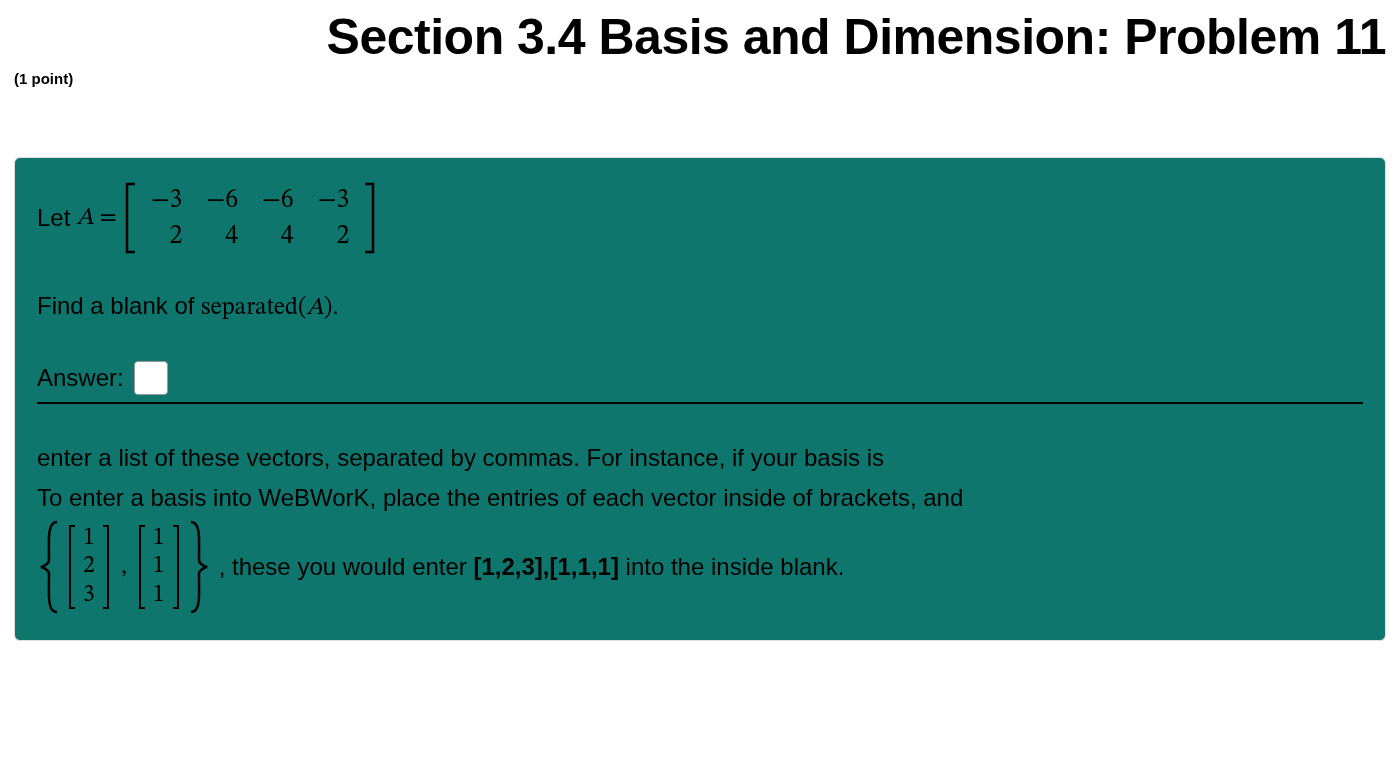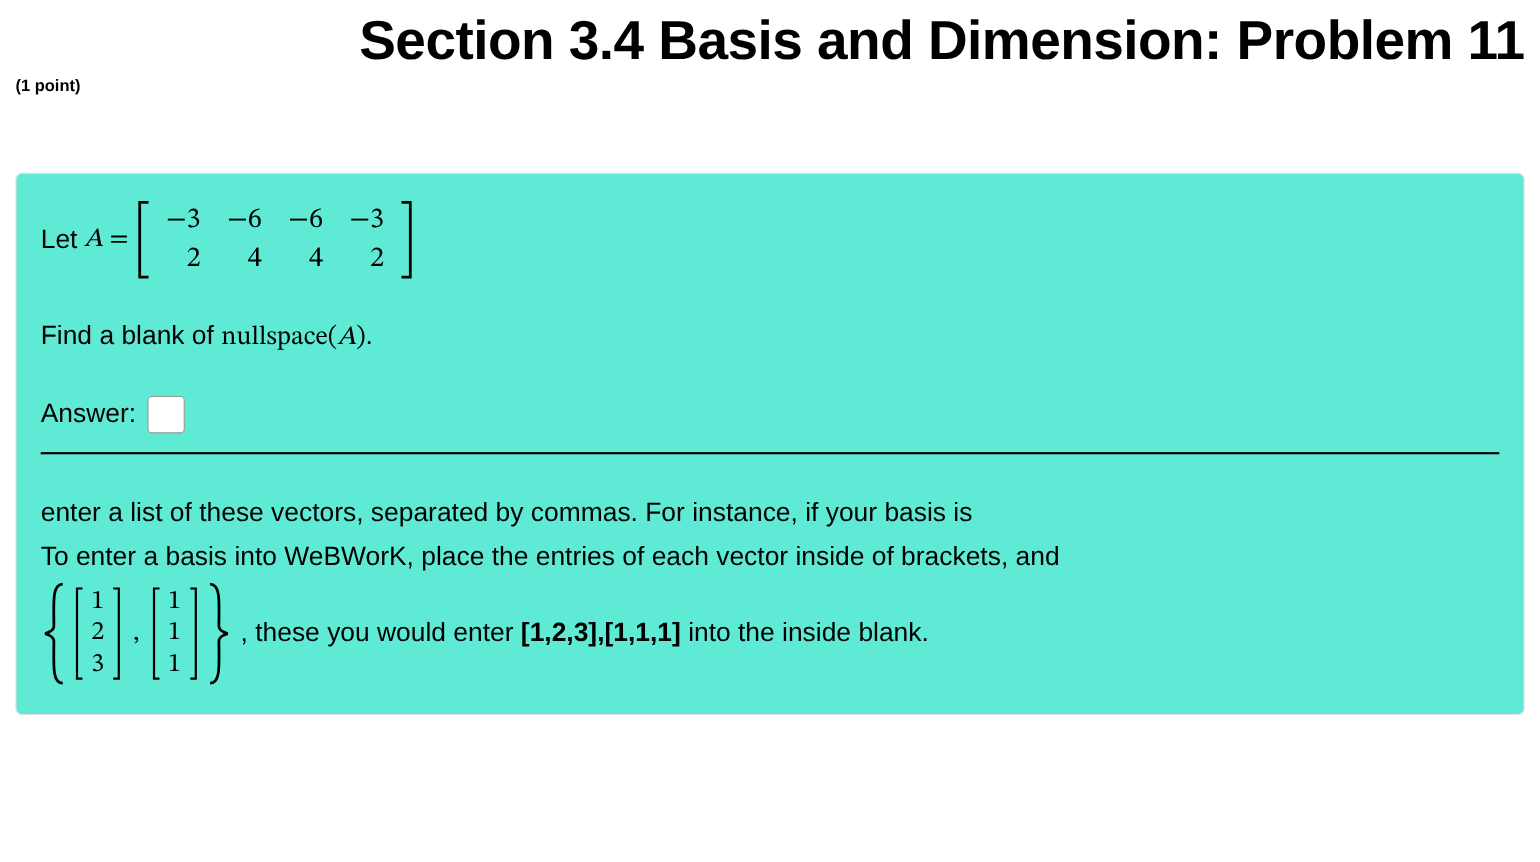--- a/index.html
+++ b/index.html
@@ -22,21 +22,21 @@
     text-align: right;
   }
   .points {
     font-size: 15px;
     font-weight: 700;
     margin: 0 0 70px 0;
   }
   .problem-box {
     border: 1px solid #e0e0e0;
     border-radius: 6px;
-    background: #5eead4;
+    background: #0f766e;
     padding: 24px 22px 26px 22px;
     font-size: 24px;
     line-height: 1.5;
   }
   .math {
     font-family: "Cambria Math", "STIX Two Math", "Latin Modern Math", "Times New Roman", serif;
   }
   .italic { font-style: italic; }
 
   
@@ -73,21 +73,21 @@
   }
 
   .find-row {
     margin-bottom: 34px;
   }
 
   .answer-row {
     display: flex;
     align-items: center;
     gap: 10px;
-    padding-bottom: 16px;
+    padding-bottom: 6px;
     border-bottom: 2px solid #000;
     margin-bottom: 36px;
   }
   .answer-input {
     width: 34px;
     height: 34px;
     border: 1px solid #999;
     border-radius: 4px;
     font-size: 20px;
     padding: 2px 4px;
@@ -141,21 +141,21 @@
         </tr>
       </tbody>
         </table>
       <svg class="rb" width="14" height="72" viewBox="0 0 14 72">
         <path d="M2 2 H10 V70 H2" fill="none" stroke="#000" stroke-width="2.5"></path>
       </svg>
     </span>
   </div>
 
   <div class="find-row">
-    <span>Find a blank of </span><span class="math">nullspace</span><span class="math">(</span><span class="math italic">A</span><span class="math">)</span><span>.</span>
+    <span>Find a blank of </span><span class="math">separated</span><span class="math">(</span><span class="math italic">A</span><span class="math">)</span><span>.</span>
   </div>
 
   <div class="answer-row">
     <span>Answer:</span>
     <input type="text" class="answer-input" value="" style="">
   </div>
 
   <p class="hint-para">enter a list of these vectors, separated by commas. For instance, if your basis is</p>
   <p class="hint-para">To enter a basis into WeBWorK, place the entries of each vector inside of brackets, and</p>
 

